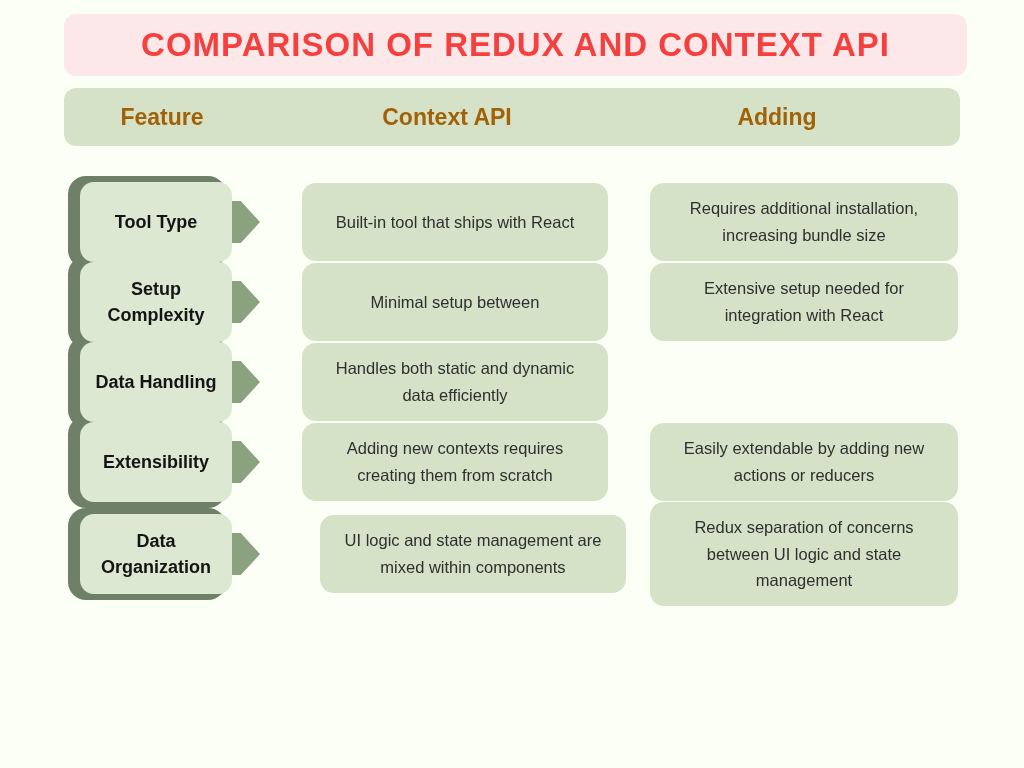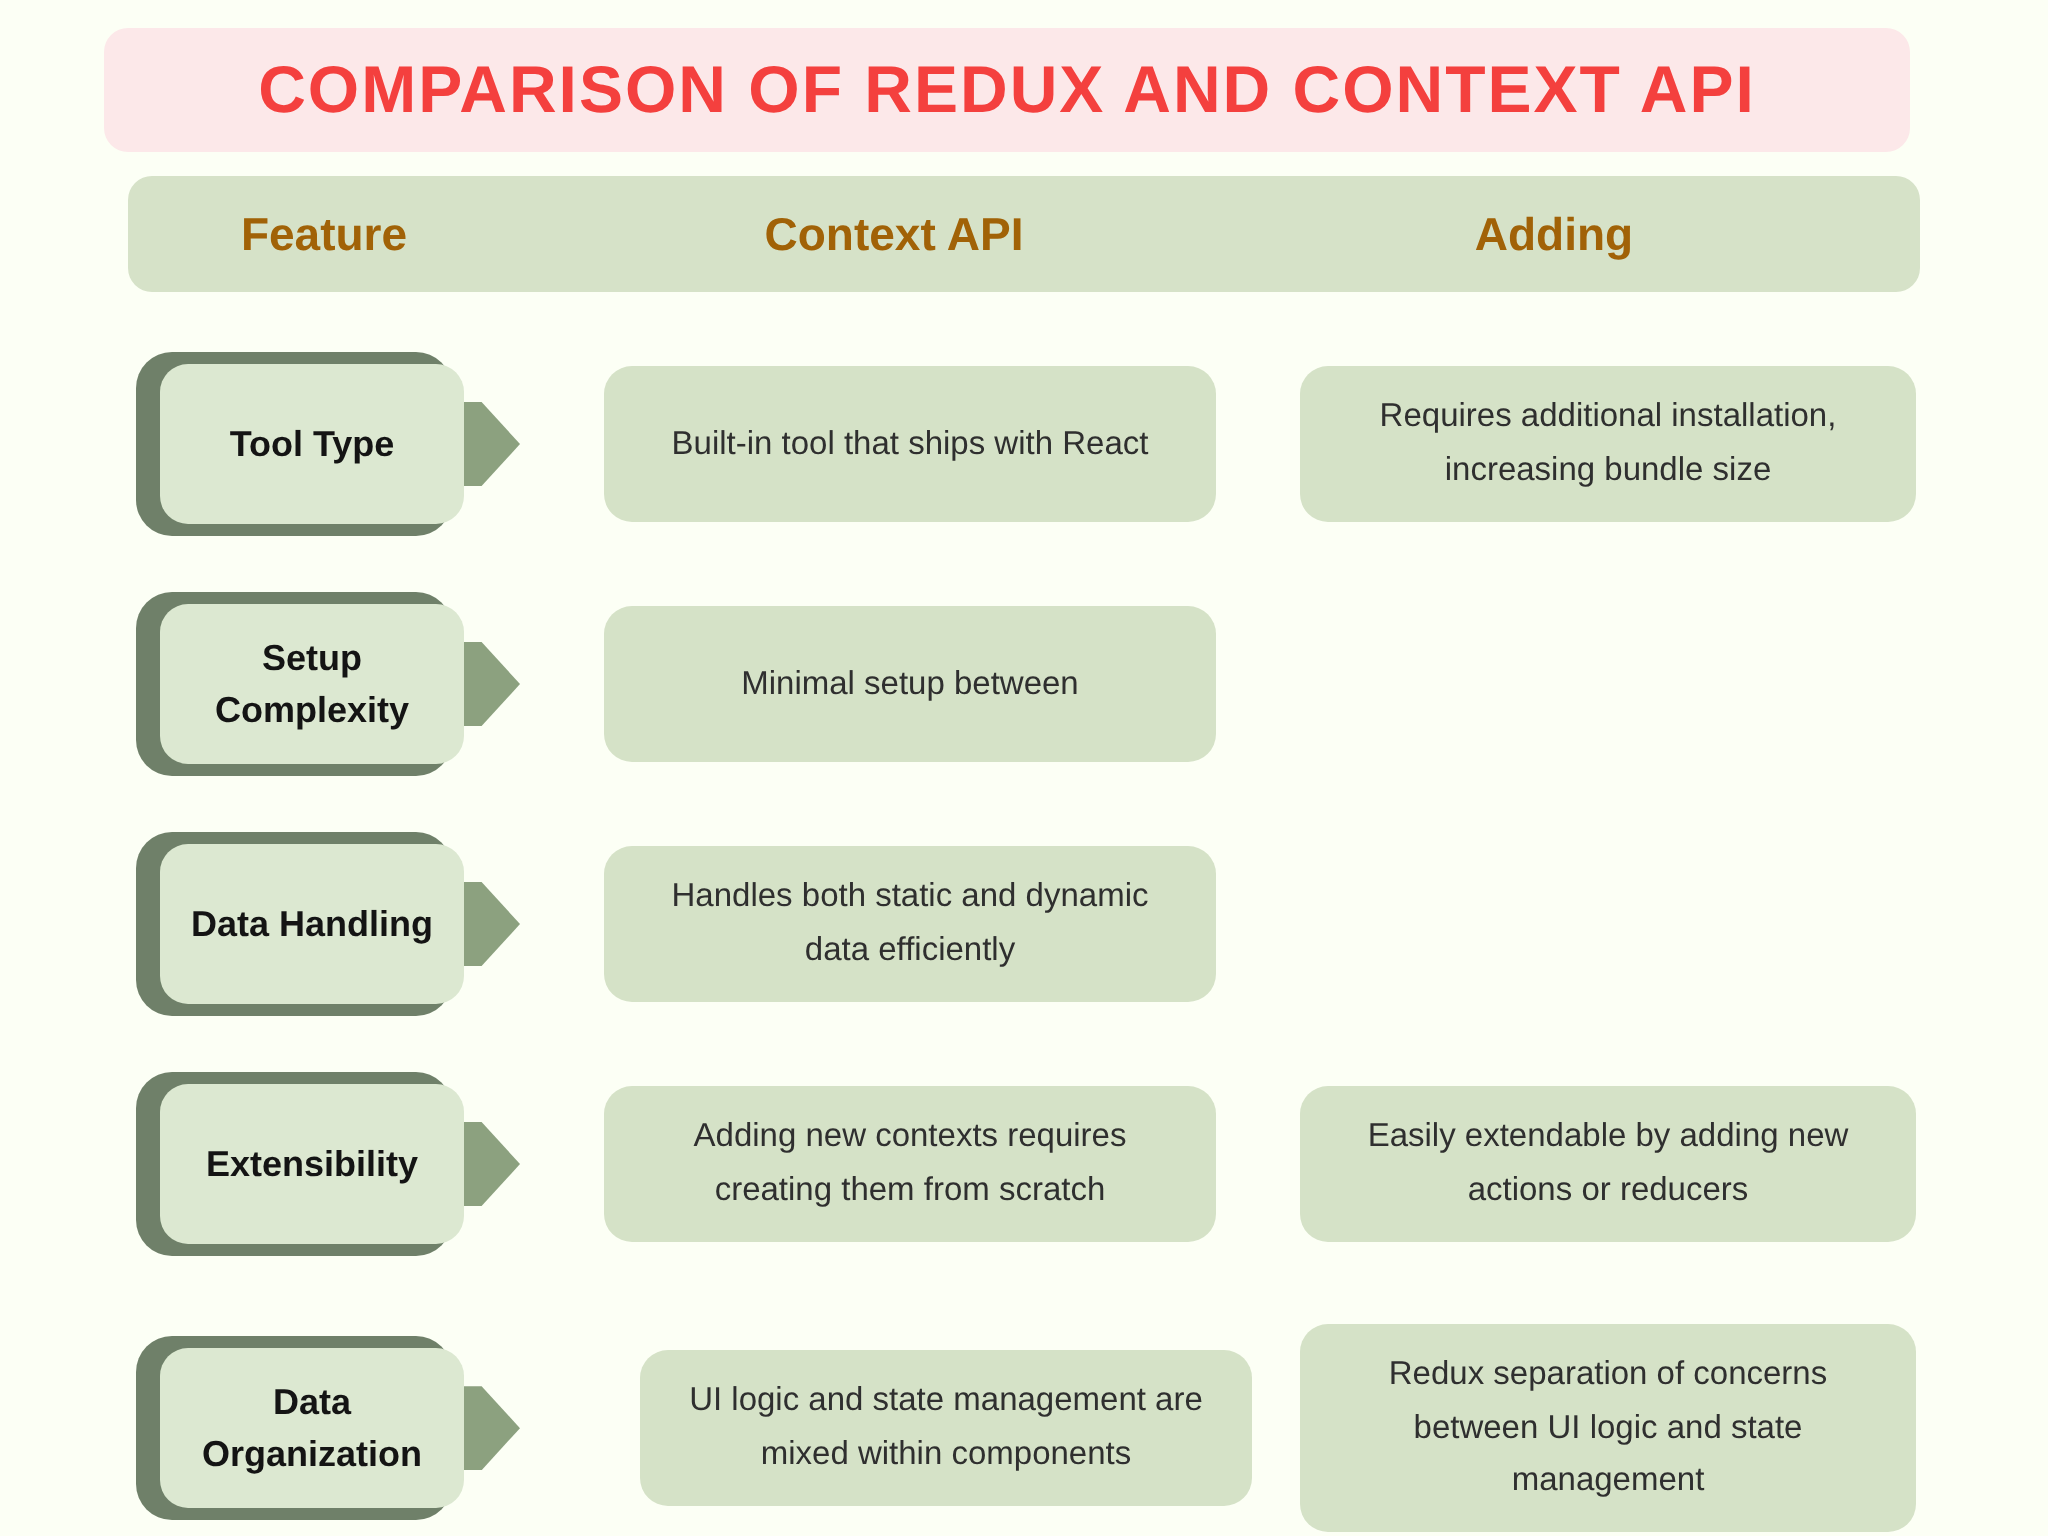--- a/index.html
+++ b/index.html
@@ -12,21 +12,21 @@
     position: relative;
     width: 1024px;
     height: 768px;
     background: #fcfff5;
     overflow: hidden;
   }
 
   
   .title-pill {
     position: absolute;
-    left: 52px;
+    left: 64px;
     top: 14px;
     width: 903px;
     height: 62px;
     background: #fce8e9;
     border-radius: 12px;
     display: flex;
     align-items: center;
     justify-content: center;
   }
   .title-text {
@@ -59,21 +59,20 @@
   .header-bar .hcell.ctx { transform: translateX(12px); }
   .header-bar .hcell.rdx { transform: translateX(-8px); }
 
   
   .rows {
     position: absolute;
     left: 68px;
     top: 182px;
     display: flex;
     flex-direction: column;
-    gap: 40px;
   }
   .row {
     display: grid;
     grid-template-columns: 192px 306px 308px;
     column-gap: 42px;
     align-items: center;
     min-height: 80px;
   }
 
   
@@ -168,20 +167,21 @@
       <div class="cell">Requires additional installation, increasing bundle size</div>
     </div>
 
     <div class="row">
       <div class="feature">
         <div class="dark-back"></div>
         <div class="arrow"></div>
         <div class="light-face">Setup Complexity</div>
       </div>
       <div class="cell">Minimal setup between</div>
+      <div class="cell">Extensive setup needed for integration with React</div>
     </div>
 
     <div class="row">
       <div class="feature">
         <div class="dark-back"></div>
         <div class="arrow"></div>
         <div class="light-face">Data Handling</div>
       </div>
       <div class="cell">Handles both static and dynamic data efficiently</div>
     </div>

